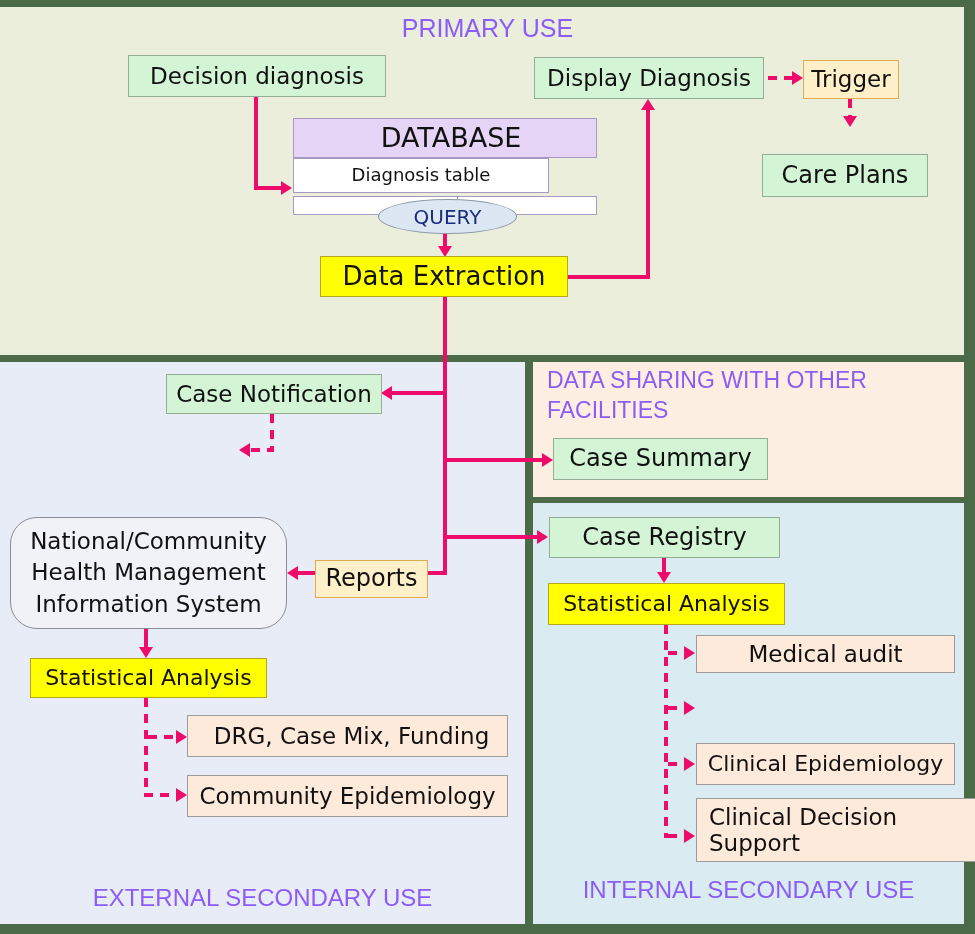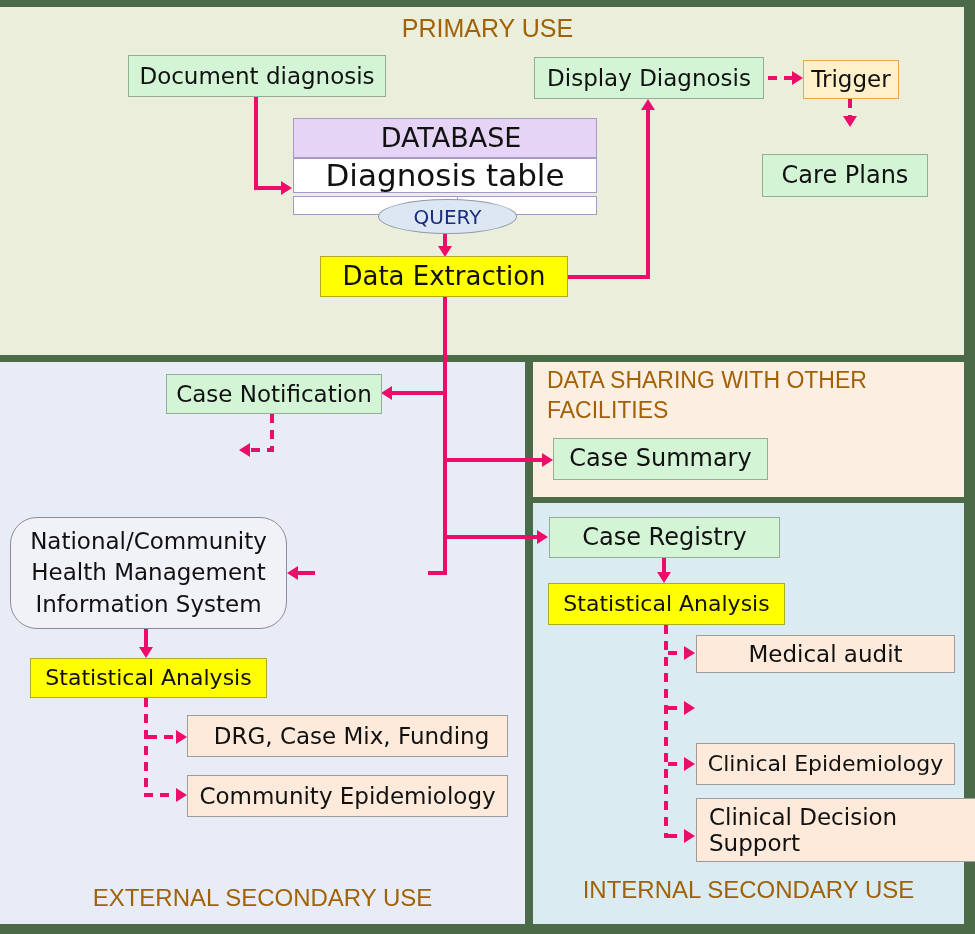--- a/index.html
+++ b/index.html
@@ -22,21 +22,21 @@
   .ah-down{border-left:7px solid transparent;border-right:7px solid transparent;border-top:11px solid;}
   .node{position:absolute;display:flex;align-items:center;justify-content:center;
     box-sizing:border-box;font-size:22px;line-height:1.15;text-align:center;z-index:3;}
   .green{background:var(--node-green,#d3f5d6);border:1px solid #94ad97;}
   .yellow{background:var(--node-yellow,#ffff00);border:1px solid #b3a820;}
   .orange{background:var(--node-orange,#fff0c9);border:1px solid #e3aa4e;}
   .peach{background:var(--node-peach,#fdeada);border:1px solid #9c9c9c;}
   .lav{background:#f1f1f8;border:1px solid #8c8c96;}
   .purple{background:var(--node-purple,#e5d4f5);border:1px solid #a79ac2;}
   .whiterow{background:#ffffff;border:1px solid #a79ac2;}
-  .title{position:absolute;font-family:"Liberation Sans",sans-serif;z-index:3;color:#a16207;}
+  .title{position:absolute;font-family:"Liberation Sans",sans-serif;z-index:3;color:#8b5cf6;}
   .ellipse{position:absolute;display:flex;align-items:center;justify-content:center;
     background:#dce7f3;border:1px solid #8f9aa8;border-radius:50%;
     color:#1b2c7e;font-size:20px;z-index:4;}
 </style>
 </head>
 <body>
 
 <div id="canvas">
 
   <div class="sec" style="left:0;top:7px;width:975px;height:348px;background:var(--bg-primary,#ebeedb);"></div>
@@ -49,35 +49,36 @@
   <div class="gborder" style="left:964px;top:0;width:11px;height:934px;"></div>
   <div class="gborder" style="left:0;top:355px;width:975px;height:7px;"></div>
   <div class="gborder" style="left:525px;top:355px;width:8px;height:579px;"></div>
   <div class="gborder" style="left:533px;top:497px;width:431px;height:6px;"></div>
 
   <div class="title" style="left:0;top:14px;width:975px;text-align:center;font-size:25px;">PRIMARY USE</div>
   <div class="title" style="left:547px;top:366px;width:360px;font-size:23px;line-height:1.3;">DATA SHARING WITH OTHER FACILITIES</div>
   <div class="title" style="left:0;top:884px;width:525px;text-align:center;font-size:24px;">EXTERNAL SECONDARY USE</div>
   <div class="title" style="left:533px;top:876px;width:431px;text-align:center;font-size:24px;">INTERNAL SECONDARY USE</div>
 
-  <div class="node green" style="left:128px;top:55px;width:258px;height:42px;font-size:23px;">Document diagnosis</div>
+  <div class="node green" style="left:128px;top:55px;width:258px;height:42px;font-size:23px;">Decision diagnosis</div>
   <div class="node green" style="left:534px;top:57px;width:230px;height:42px;font-size:23px;">Display Diagnosis</div>
   <div class="node orange" style="left:803px;top:60px;width:96px;height:39px;font-size:23px;">Trigger</div>
   <div class="node green" style="left:762px;top:128px;width:166px;height:43px;font-size:24px;margin-top:26px;">Care Plans</div>
 
   <div class="node purple" style="left:293px;top:118px;width:304px;height:40px;font-size:27px;padding-left:12px;">DATABASE</div>
-  <div class="node whiterow" style="left:293px;top:158px;width:304px;height:35px;font-size:31px;">Diagnosis table</div>
+  <div class="node whiterow" style="left:293px;top:158px;width:256px;height:35px;font-size:18px;">Diagnosis table</div>
   <div class="node whiterow" style="left:293px;top:196px;width:304px;height:19px;"></div>
   <div style="position:absolute;left:457px;top:196px;width:1px;height:19px;background:#a79ac2;z-index:3;"></div>
   <div class="ellipse" style="left:378px;top:199px;width:137px;height:33px;">QUERY</div>
 
   <div class="node yellow" style="left:320px;top:256px;width:248px;height:41px;font-size:26px;">Data Extraction</div>
 
   <div class="node green" style="left:166px;top:374px;width:216px;height:40px;font-size:23px;">Case Notification</div>
   <div class="node lav" style="left:10px;top:517px;width:277px;height:112px;font-size:23px;line-height:1.35;border-radius:27px;">National/Community Health Management Information System</div>
+  <div class="node orange" style="left:315px;top:560px;width:113px;height:38px;font-size:24px;">Reports</div>
   <div class="node yellow" style="left:30px;top:658px;width:237px;height:40px;font-size:22px;">Statistical Analysis</div>
   <div class="node peach" style="left:187px;top:715px;width:321px;height:42px;font-size:23px;padding-left:8px;">DRG, Case Mix, Funding</div>
   <div class="node peach" style="left:187px;top:775px;width:321px;height:42px;font-size:23px;">Community Epidemiology</div>
 
   <div class="node green" style="left:553px;top:438px;width:215px;height:42px;font-size:24px;">Case Summary</div>
 
   <div class="node green" style="left:549px;top:517px;width:231px;height:41px;font-size:24px;">Case Registry</div>
   <div class="node yellow" style="left:548px;top:583px;width:237px;height:42px;font-size:22px;">Statistical Analysis</div>
   <div class="node peach" style="left:696px;top:635px;width:259px;height:38px;font-size:23px;">Medical audit</div>
   <div class="node peach" style="left:696px;top:743px;width:259px;height:42px;font-size:22px;">Clinical Epidemiology</div>

